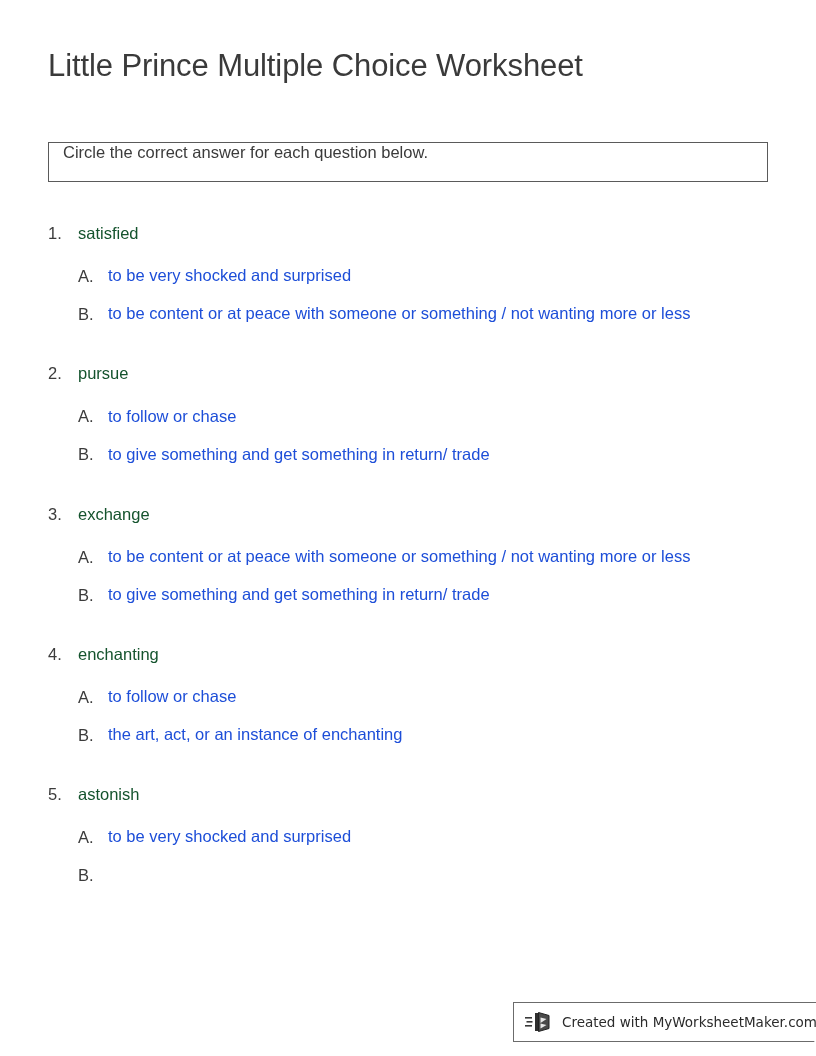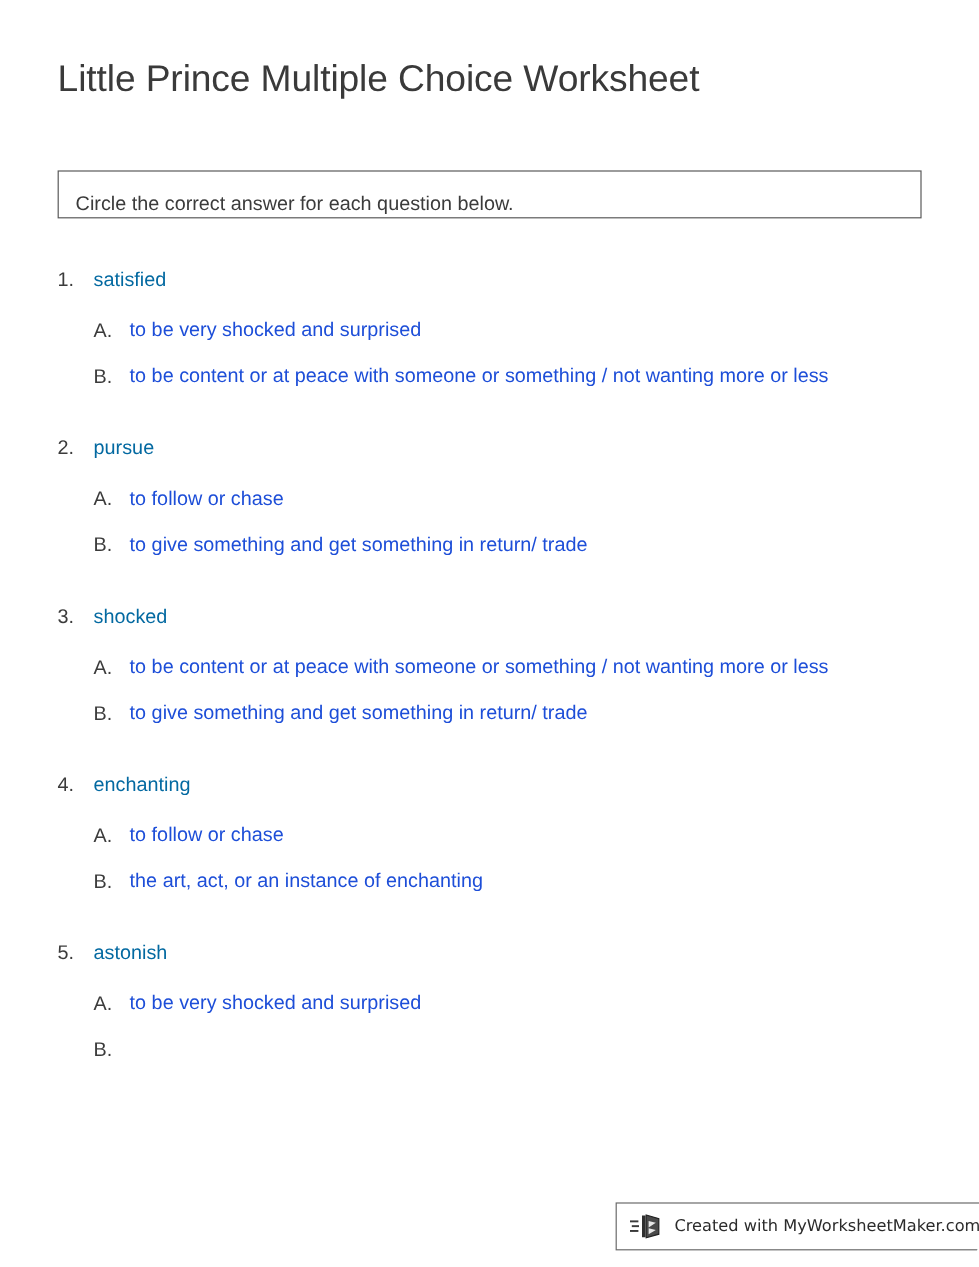--- a/index.html
+++ b/index.html
@@ -47,21 +47,21 @@
   .instructions-box {
     position: absolute;
     left: 48px;
     top: 142px;
     width: 720px;
     height: 40px;
     box-sizing: border-box;
     border: 1px solid #5a5a5a;
     background: #ffffff;
     display: flex;
-    align-items: flex-end;
+    align-items: flex-start;
   }
   .instructions-text {
     padding-left: 14px;
     font-size: 16.5px;
     font-weight: 400;
     color: #3b3b3b;
     line-height: 1.2;
   }
 
   
@@ -84,21 +84,21 @@
   }
   .question-number {
     width: 30px;
     flex: 0 0 30px;
     font-size: 16.5px;
     color: #3b3b3b;
     line-height: 1.35;
   }
   .question-text {
     font-size: 16.5px;
-    color: #0369a1;
+    color: #14532d;
     line-height: 1.35;
   }
 
   .option-row {
     position: relative;
     display: flex;
     align-items: center;
     padding-left: 78px;
     margin-bottom: 14px;
     min-height: 24px;
@@ -188,21 +188,21 @@
       </div>
       <div class="option-row">
         <span class="option-letter">B.</span>
         <span class="option-text">to give something and get something in return/ trade</span>
       </div>
     </div>
 
     <div class="question-block">
       <div class="question-line">
         <span class="question-number">3.</span>
-        <span class="question-text">shocked</span>
+        <span class="question-text">exchange</span>
       </div>
       <div class="option-row">
         <span class="option-letter">A.</span>
         <span class="option-text">to be content or at peace with someone or something / not wanting more or less</span>
       </div>
       <div class="option-row">
         <span class="option-letter">B.</span>
         <span class="option-text">to give something and get something in return/ trade</span>
       </div>
     </div>

